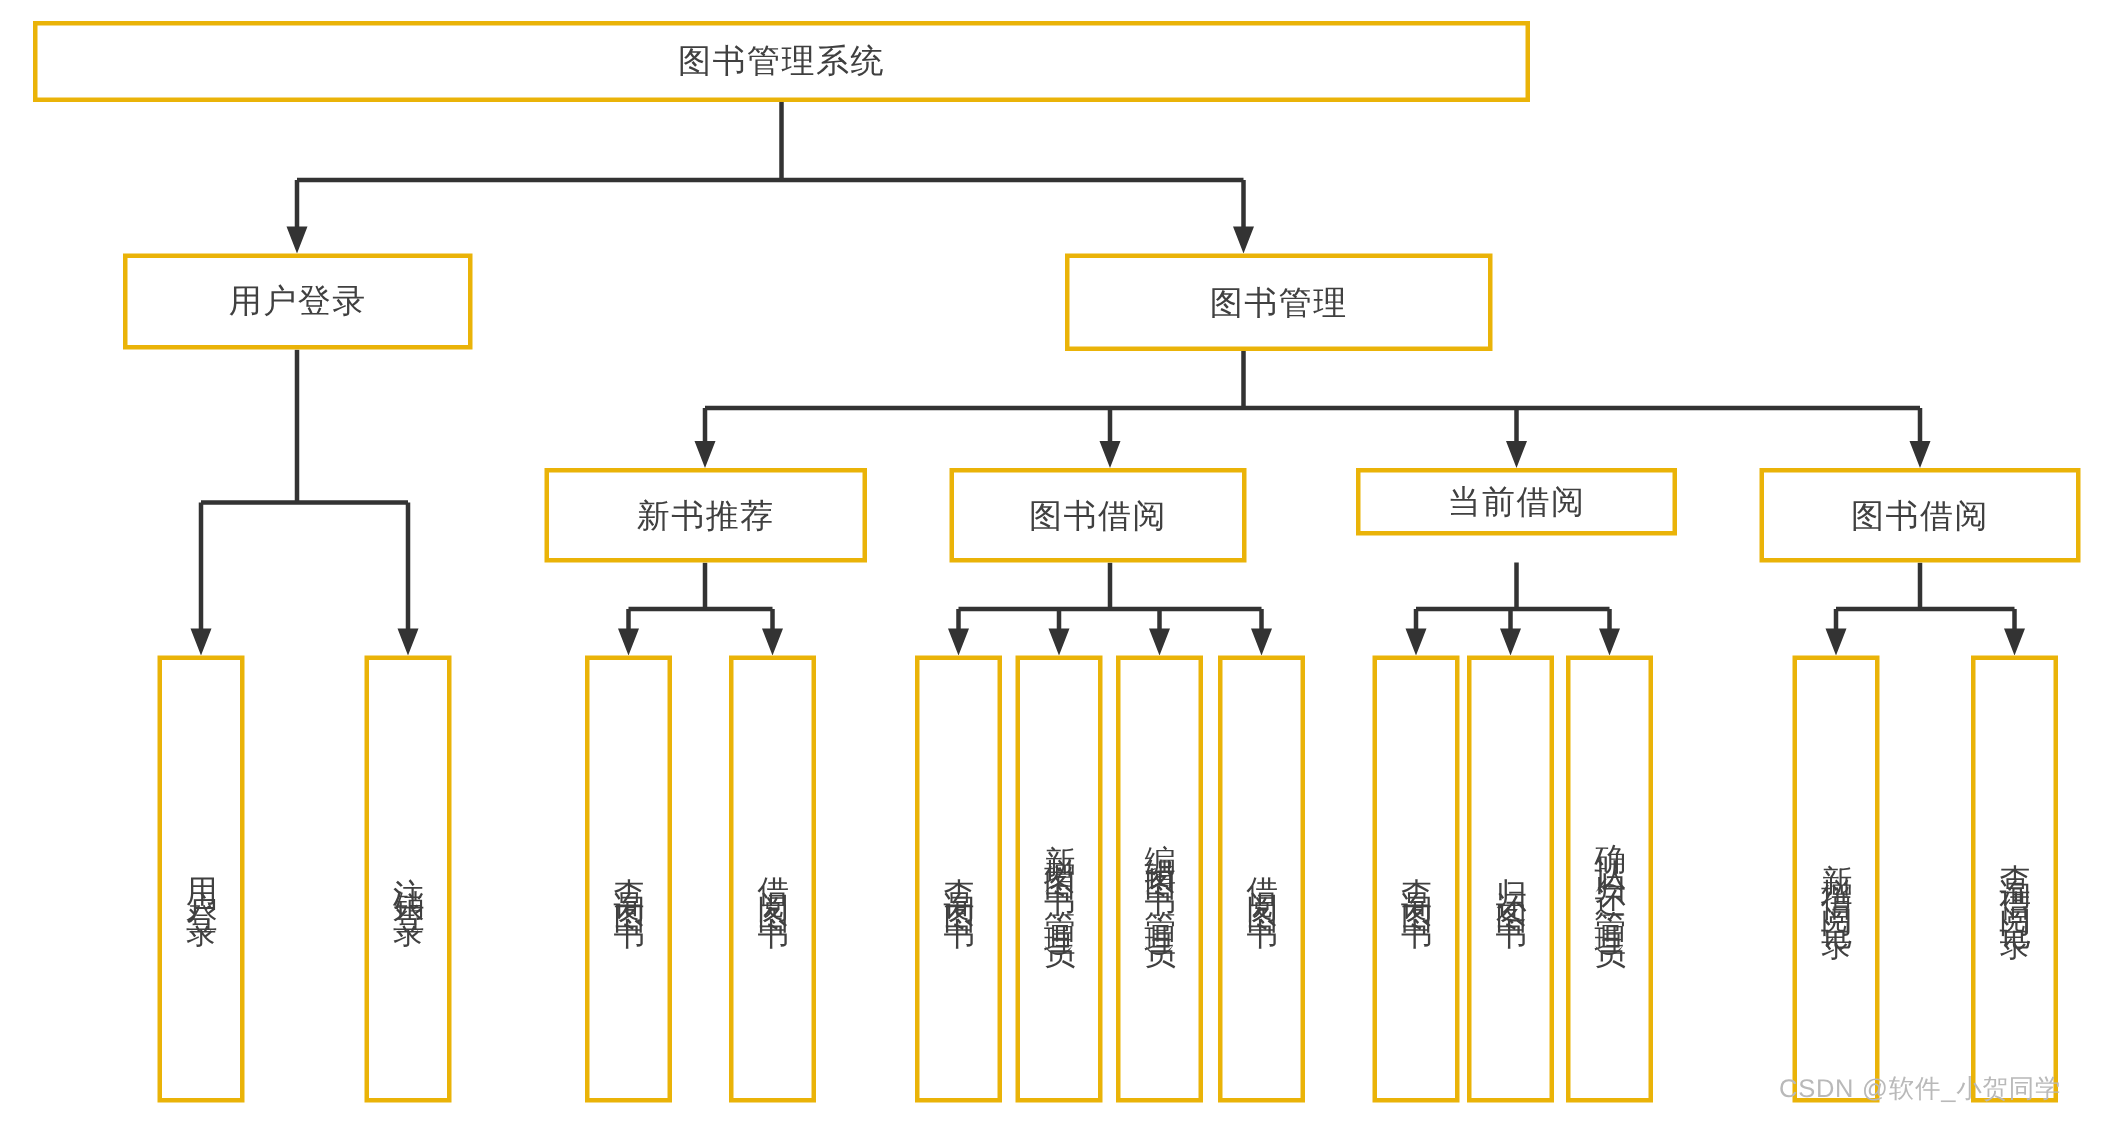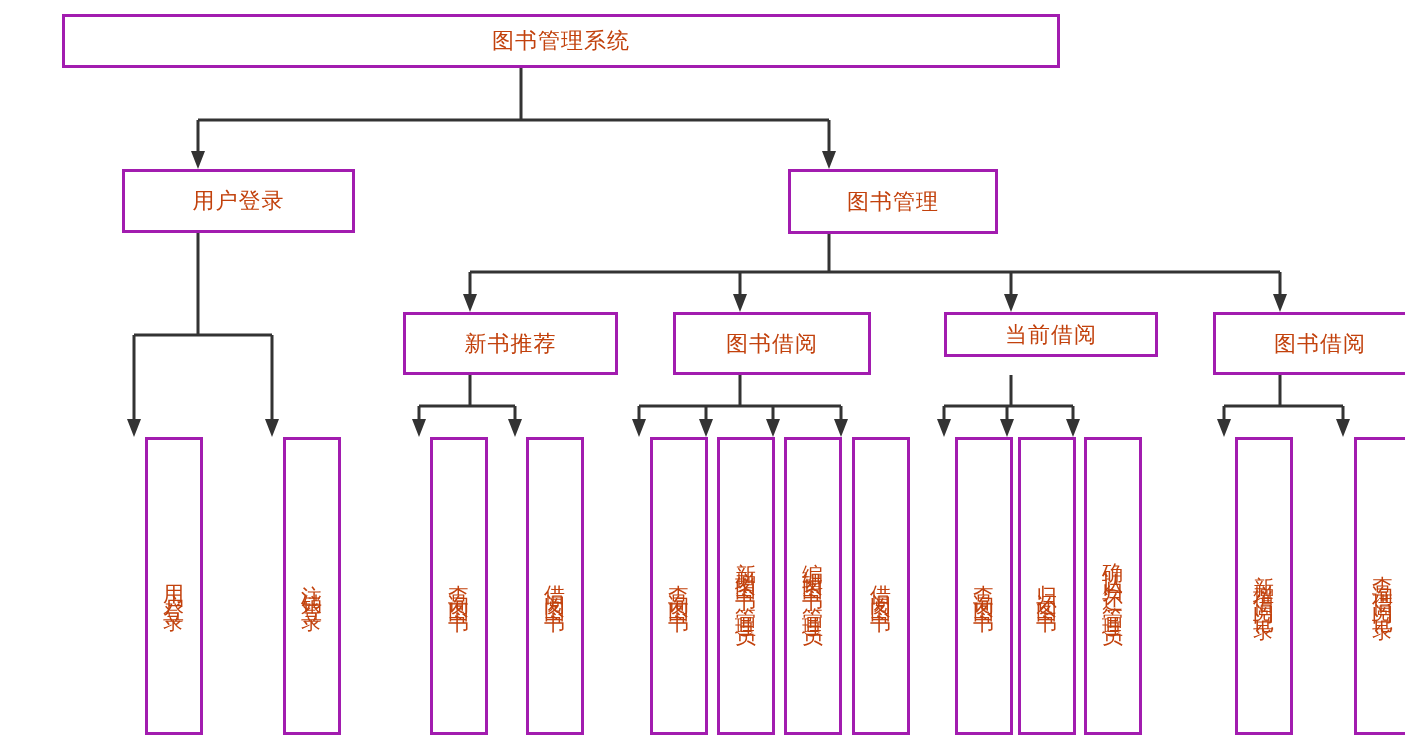--- a/index.html
+++ b/index.html
@@ -2,23 +2,23 @@
 <html><head>
 <meta charset="utf-8">
 <style>
   html,body{margin:0;padding:0;background:#ffffff;}
   .stage{
     position:relative;width:1405px;height:747px;background:#ffffff;
     font-family:"Liberation Sans","DejaVu Sans",sans-serif;overflow:hidden;
   }
   .wires{position:absolute;left:0;top:0;z-index:1;}
   .box{
-    position:absolute;background:#ffffff;border:3px solid #a21caf;
+    position:absolute;background:#ffffff;border:3px solid #eab308;
     box-sizing:border-box;display:flex;align-items:center;justify-content:center;
-    color:#c2410c;z-index:2;margin-left:40px;
+    color:#404040;z-index:2;
   }
   .h{font-size:22px;letter-spacing:1px;white-space:nowrap;}
   .v{
     writing-mode:vertical-rl;text-orientation:mixed;
     font-size:21px;letter-spacing:9px;line-height:1;
   }
   .watermark{
     position:absolute;left:1186px;top:714px;z-index:5;
     font-size:17px;letter-spacing:0.5px;color:#b9b9b9;white-space:nowrap;
   }
@@ -59,21 +59,21 @@
       M1217,419 L1231,419 L1224,437 Z  M1336,419 L1350,419 L1343,437 Z"></path>
   </svg>
 
   <div class="box h" style="left:22px;top:14px;width:998px;height:54px;">
     <span>图书管理系统</span>
   </div>
 
   <div class="box h" style="left:82px;top:169px;width:233px;height:64px;">
     <span>用户登录</span>
   </div>
-  <div class="box h" style="left:748px;top:169px;width:210px;height:65px;">
+  <div class="box h" style="left:710px;top:169px;width:285px;height:65px;">
     <span>图书管理</span>
   </div>
 
   <div class="box h" style="left:363px;top:312px;width:215px;height:63px;">
     <span>新书推荐</span>
   </div>
   <div class="box h" style="left:633px;top:312px;width:198px;height:63px;">
     <span>图书借阅</span>
   </div>
   <div class="box h" style="left:904px;top:312px;width:214px;height:45px;">
@@ -120,14 +120,15 @@
     <span>确认归还（管理员）</span>
   </div>
 
   <div class="box v" style="left:1195px;top:437px;width:58px;height:298px;">
     <span>新增借阅记录</span>
   </div>
   <div class="box v" style="left:1314px;top:437px;width:58px;height:298px;">
     <span>查询借阅记录</span>
   </div>
 
+  <div class="watermark">CSDN @软件_小贺同学</div>
 
 </div>
 
 </body></html>

